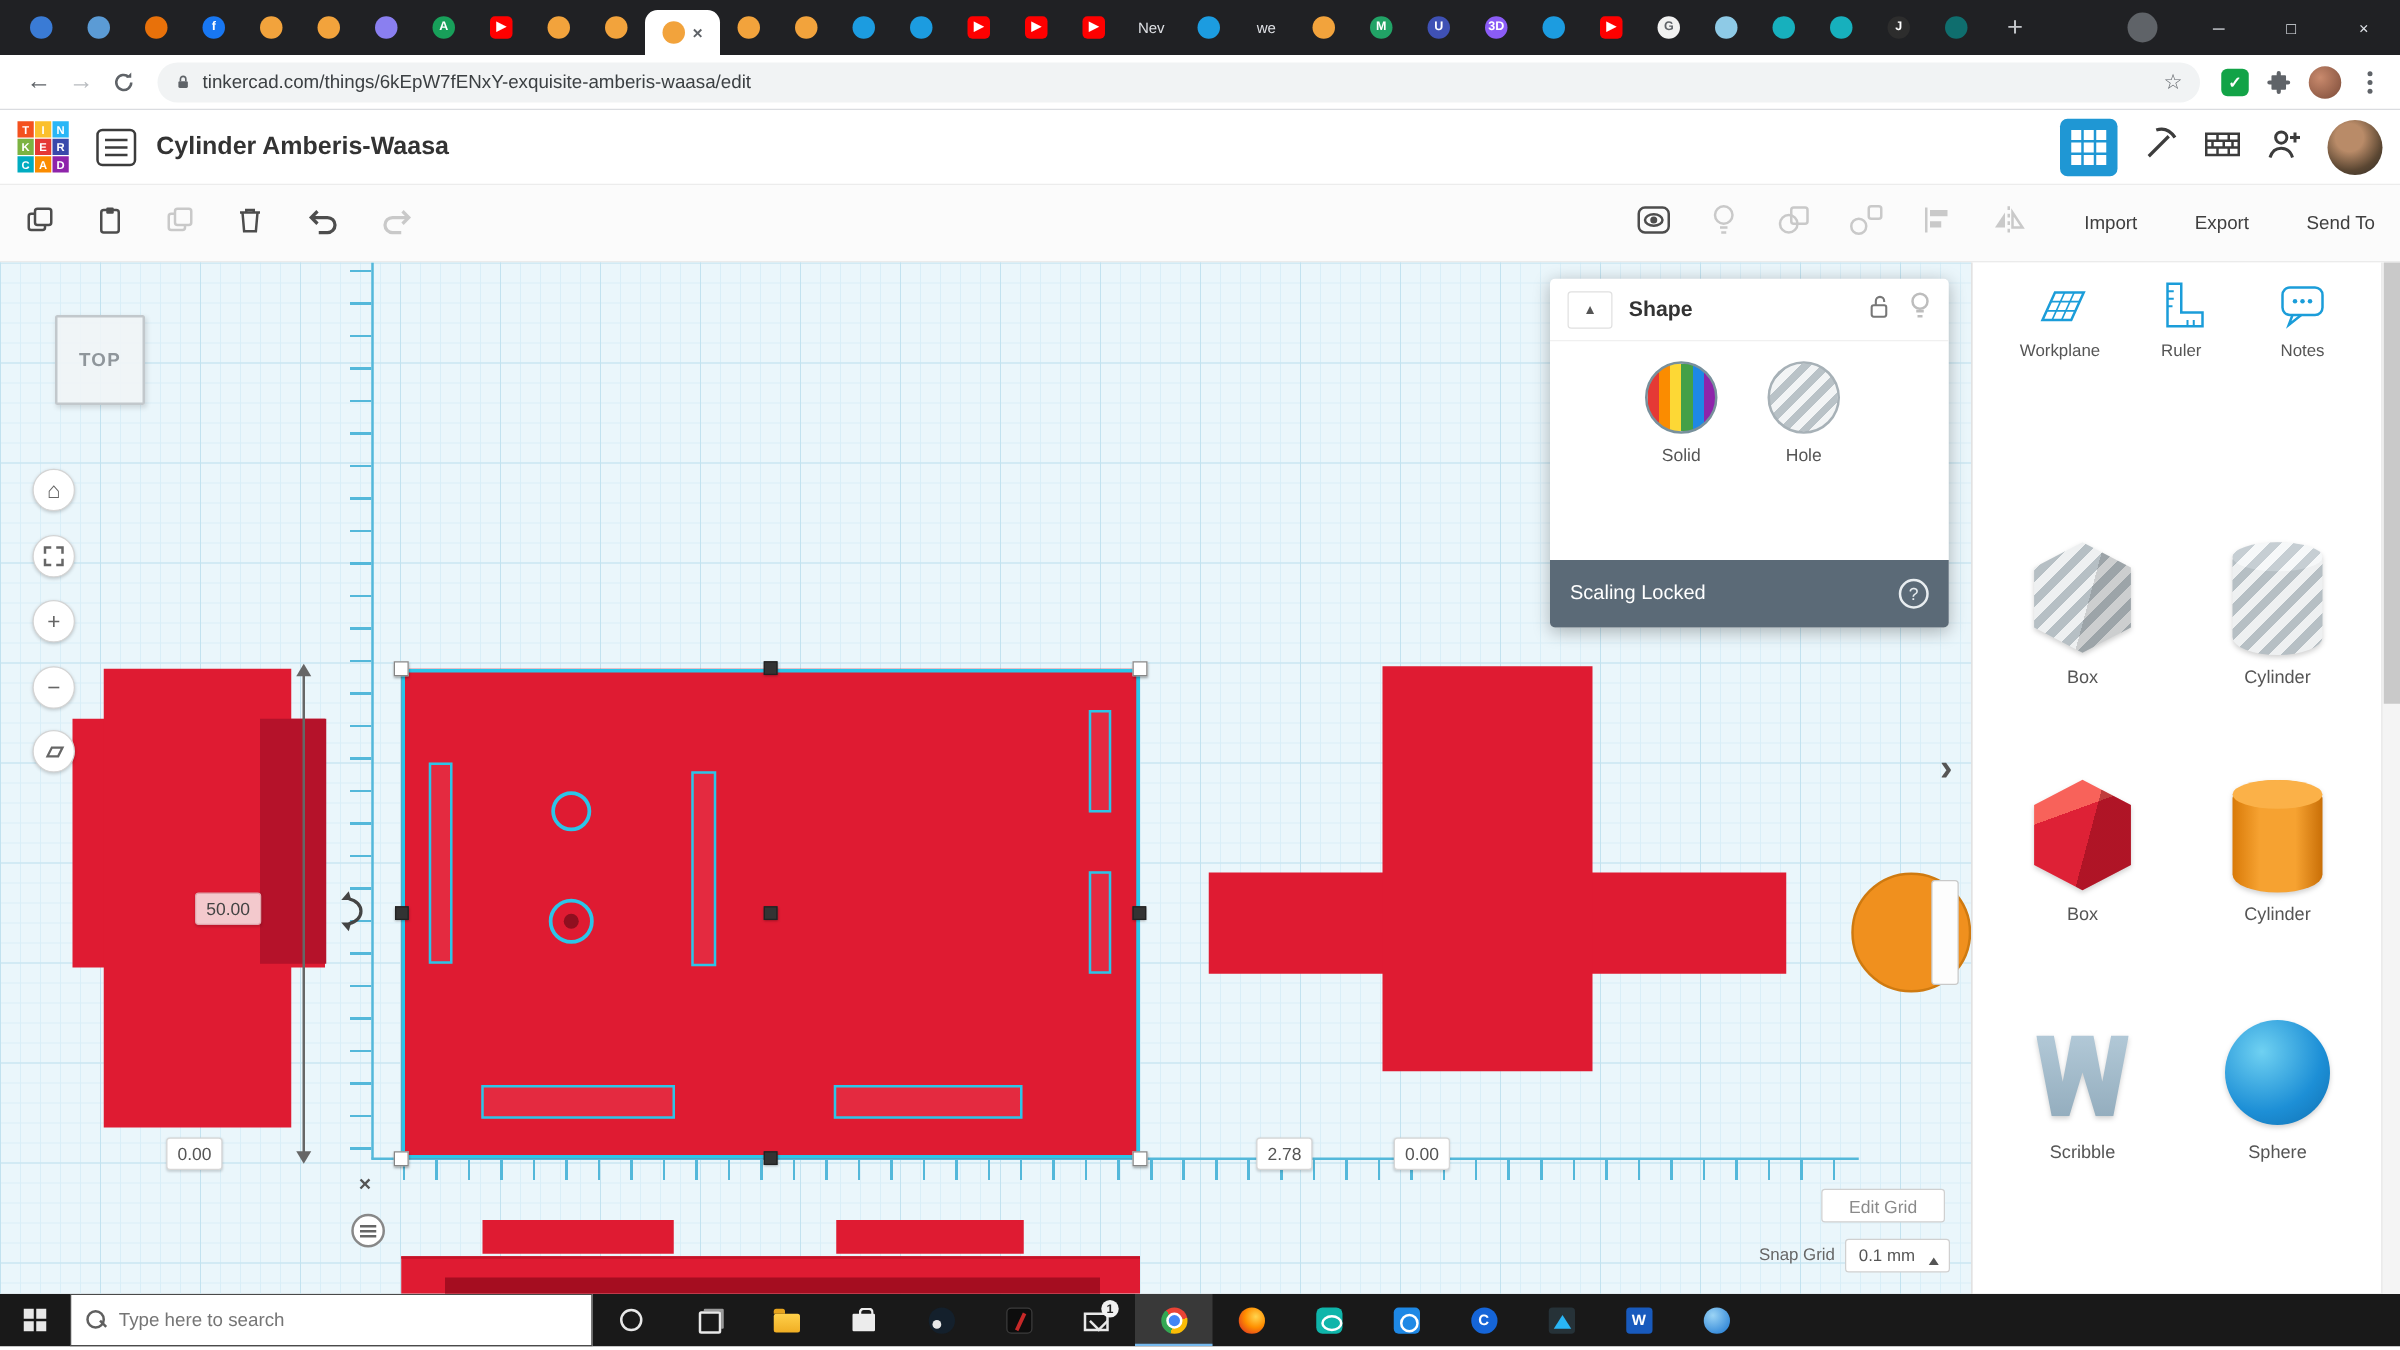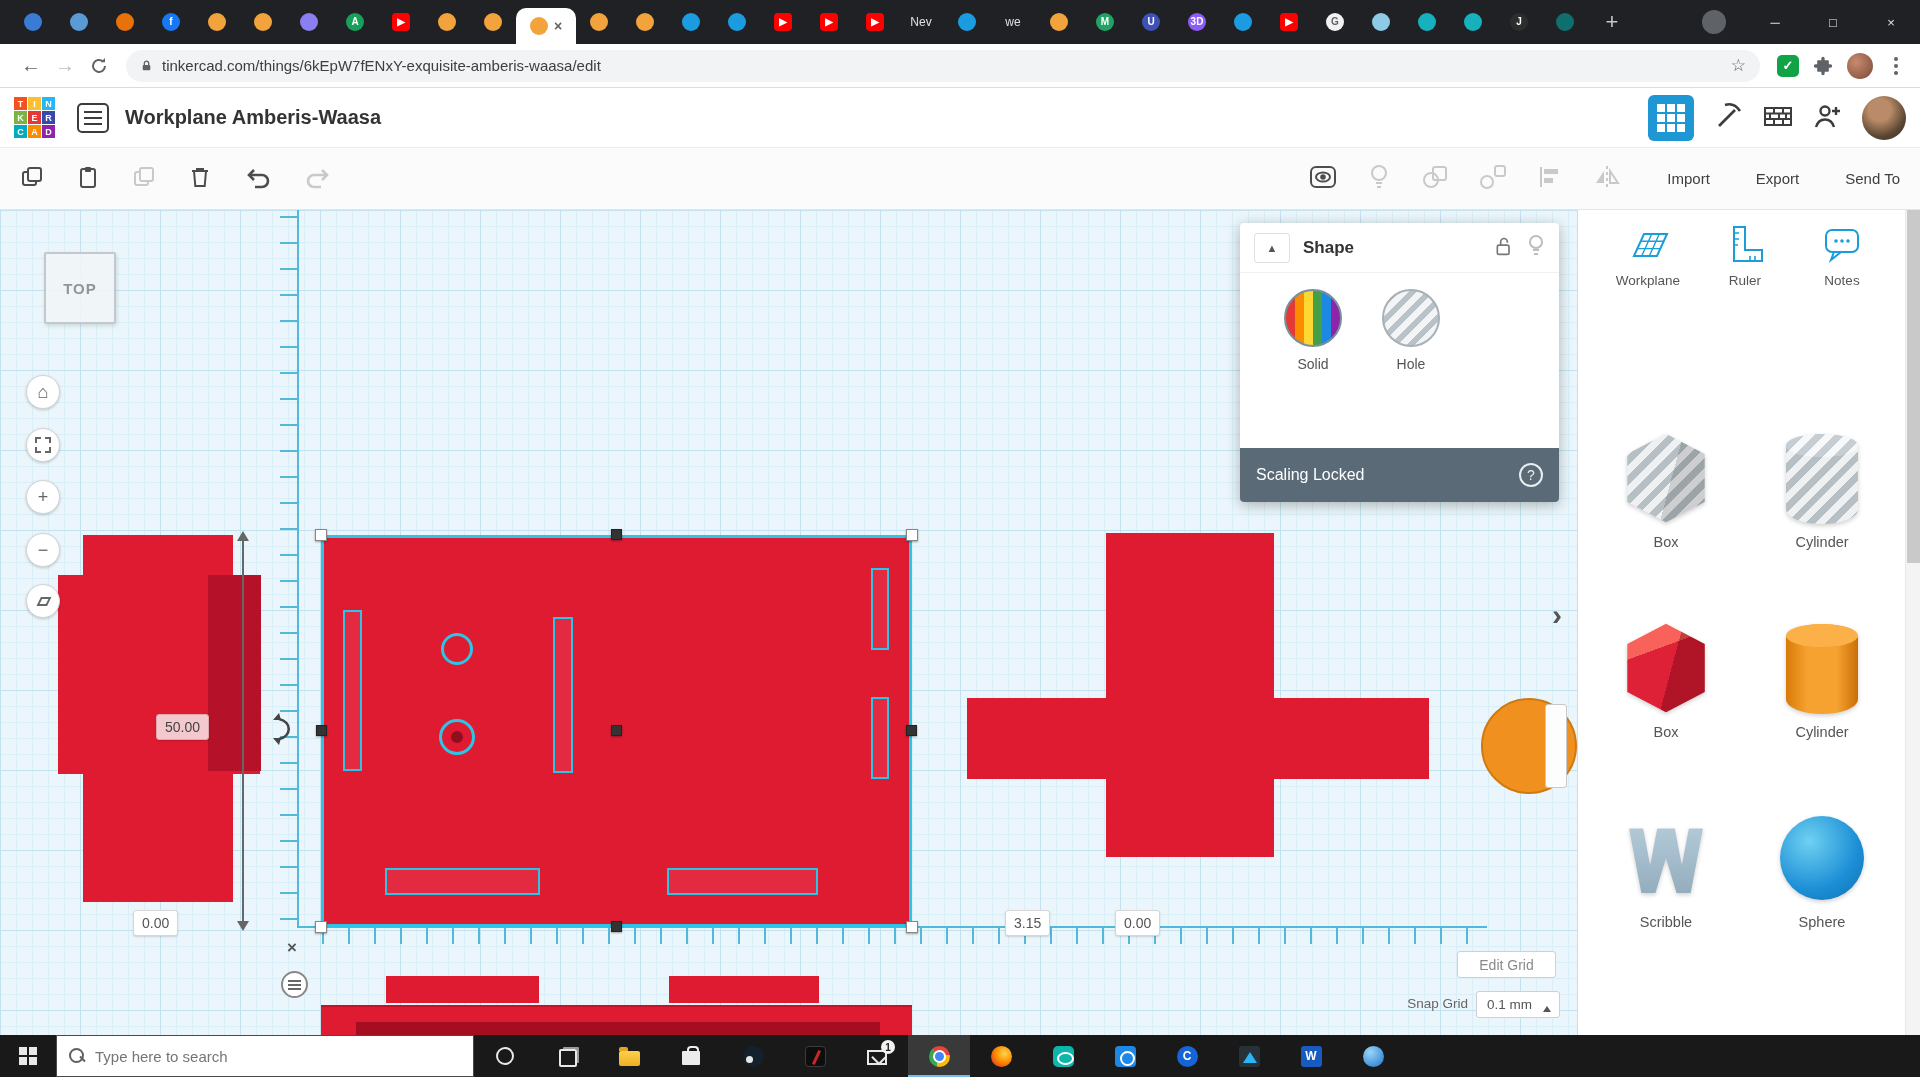--- a/index.html
+++ b/index.html
@@ -128,21 +128,21 @@
   #viewcube{left:44px;top:42px;width:72px;height:72px;background:rgba(240,244,246,.92);border:2px solid #c2c8cc;border-radius:2px;color:#8f969b;font-weight:bold;font-size:15px;letter-spacing:1px;display:flex;align-items:center;justify-content:center;box-shadow:1px 2px 4px rgba(0,0,0,.12)}
   .navbtn{left:26px;width:34px;height:34px;border-radius:50%;background:#fff;border:1px solid #d4d4d4;box-shadow:0 1px 3px rgba(0,0,0,.2);display:flex;align-items:center;justify-content:center;color:#666;font-size:18px}
   #nav-home{top:165px}#nav-fit{top:218px}#nav-zin{top:270px}#nav-zout{top:323px}#nav-wp{top:374px}
 
   
   #shapepanel{left:1240px;top:13px;width:319px;height:279px;background:#fff;border-radius:4px;box-shadow:0 3px 14px rgba(0,0,0,.28)}
   .sp-head{height:50px;display:flex;align-items:center;padding:0 14px;gap:13px;border-bottom:1px solid #f0f0f0}
   .sp-collapse{width:36px;height:30px;border:1px solid #e0e0e0;border-radius:3px;display:flex;align-items:center;justify-content:center;color:#555;font-size:11px;background:#fff}
   .sp-title{font-size:17px;font-weight:bold;color:#333}
   .sp-spacer{flex:1}
-  .sp-body{display:flex;gap:40px;padding:16px 0 0 44px}
+  .sp-body{display:flex;gap:40px;padding:16px 0 0 76px}
   .swwrap{display:flex;flex-direction:column;align-items:center}
   .swatch{width:58px;height:58px;border-radius:50%}
   .swatch.solid{background:linear-gradient(90deg,#e53935 0 17%,#fb8c00 0 34%,#fdd835 0 50%,#43a047 0 67%,#1e88e5 0 84%,#8e24aa 0);border:2px solid #78909c}
   .swatch.hole{background:repeating-linear-gradient(135deg,#f2f4f5 0 6px,#b9c2c7 6px 12px);border:2px solid #a7b1b7}
   .sw-label{font-size:14px;color:#555;margin-top:9px}
   .sp-banner{position:absolute;left:0;right:0;bottom:0;height:54px;background:#5b6a77;color:#fff;display:flex;align-items:center;padding:12px 16px;font-size:16px;border-radius:0 0 4px 4px}
   .helpdot{margin-left:auto;width:24px;height:24px;border:2px solid #e8edf0;border-radius:50%;display:flex;align-items:center;justify-content:center;font-size:14px;color:#e8edf0}
 
   
   #sidebar{width:343px;background:#fff;position:relative;border-left:1px solid #d9d9d9}
@@ -519,21 +519,21 @@
         <b>R</b>
       <b>C</b>
         <b>A</b>
         <b>D</b>
     </div>
     <div class="menu-ic">
         <b></b>
         <b></b>
         <b></b>
       </div>
-    <div class="doc-title">Workplane Amberis-Waasa</div>
+    <div class="doc-title">Cylinder Amberis-Waasa</div>
     <div id="hdr-right">
       <div class="hbtn-grid"></div>
       <span>
         <svg width="32" height="32" viewBox="0 0 32 32" fill="none" stroke="#3c3c3c" stroke-width="2.6">
             <path d="M7 26 L23 10"></path>
             <path d="M13 5 Q22 2 28 11"></path>
           </svg>
       </span>
       <span>
         <svg width="32" height="32" viewBox="0 0 32 32" fill="none" stroke="#3c3c3c" stroke-width="2">
@@ -656,21 +656,21 @@
         <div class="hd blk" style="left:-5px;top:190px"></div>
         <div class="hd blk" style="left:290px;top:190px"></div>
       </div>
 
       <div class="sh" id="bt1"></div>
       <div class="sh" id="bt2"></div>
       <div class="sh" id="bbar"></div>
       <div id="bdark"></div>
 
       <div class="mlabel" id="lblL">0.00</div>
-      <div class="mlabel" id="lblM">3.15</div>
+      <div class="mlabel" id="lblM">2.78</div>
       <div class="mlabel" id="lblR">0.00</div>
 
       <div id="rulx">×</div>
       <div id="rulmenu"></div>
 
       <div class="sh" id="crossH"></div>
       <div class="sh" id="crossV"></div>
 
       <div id="ocyl"></div>
       <div id="oslot"></div>

